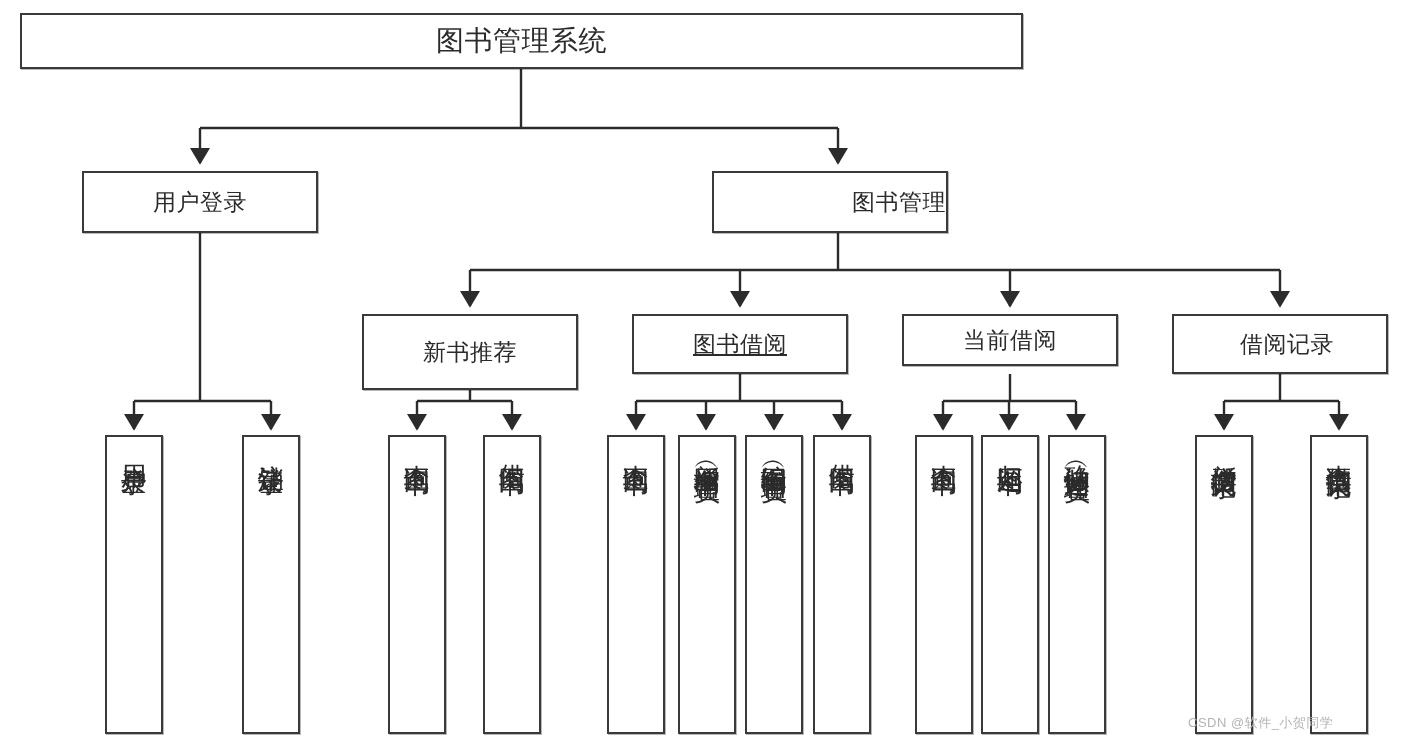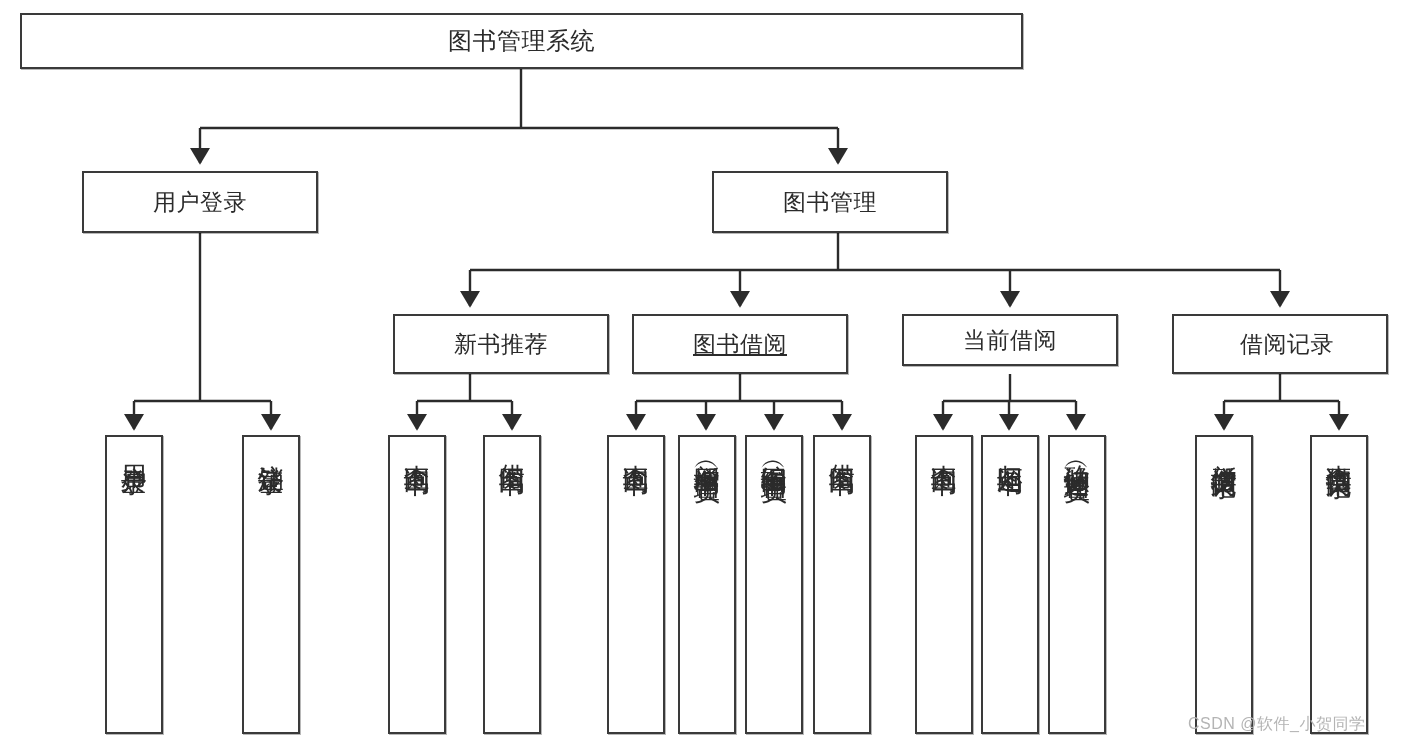--- a/index.html
+++ b/index.html
@@ -44,42 +44,42 @@
     text-align: center;
     line-height: 1.0;
     white-space: nowrap;
   }
   
   .node.horiz .label {
     font-size: 23px;
     letter-spacing: 0.5px;
   }
   #node-root.node.horiz .label {
-    font-size: 24px;
+    font-size: 28px;
     text-align: center;
   }
   
   .node.vert {
     align-items: flex-start;
     padding-top: 7px;
   }
   .node.vert .label {
     writing-mode: vertical-rl;
     text-orientation: upright;
     font-size: 26px;
     line-height: 1.02;
     letter-spacing: 2px;
     white-space: nowrap;
   }
   
   #watermark {
     position: absolute;
     left: 1188px;
     top: 714px;
-    font-size: 16px;
+    font-size: 13px;
     color: #b4b4b4;
     letter-spacing: 0.5px;
     white-space: nowrap;
   }
 </style>
 </head>
 <body>
 
 <div id="canvas">
 
@@ -136,25 +136,25 @@
   </svg>
 
   <div class="node horiz" id="node-root" style="left:20px; top:13px; width:1003px; height:56px;">
     <span class="label">图书管理系统</span>
   </div>
 
   <div class="node horiz" style="left:82px; top:171px; width:236px; height:62px;">
     <span class="label">用户登录</span>
   </div>
 
-  <div class="node horiz" style="left:712px; top:171px; width:236px; height:62px;">
+  <div class="node horiz" style="left:712px; top:171px; width:236px; height:62px;justify-content:flex-end;">
     <span class="label">图书管理</span>
   </div>
 
-  <div class="node horiz" style="left:362px; top:314px; width:216px; height:60px;margin-left:31px;">
+  <div class="node horiz" style="left:362px; top:314px; width:216px; height:76px;">
     <span class="label">新书推荐</span>
   </div>
 
   <div class="node horiz" style="left:632px; top:314px; width:216px; height:60px;text-decoration:underline;">
     <span class="label">图书借阅</span>
   </div>
 
   <div class="node horiz" style="left:902px; top:314px; width:216px; height:52px;">
     <span class="label">当前借阅</span>
   </div>

